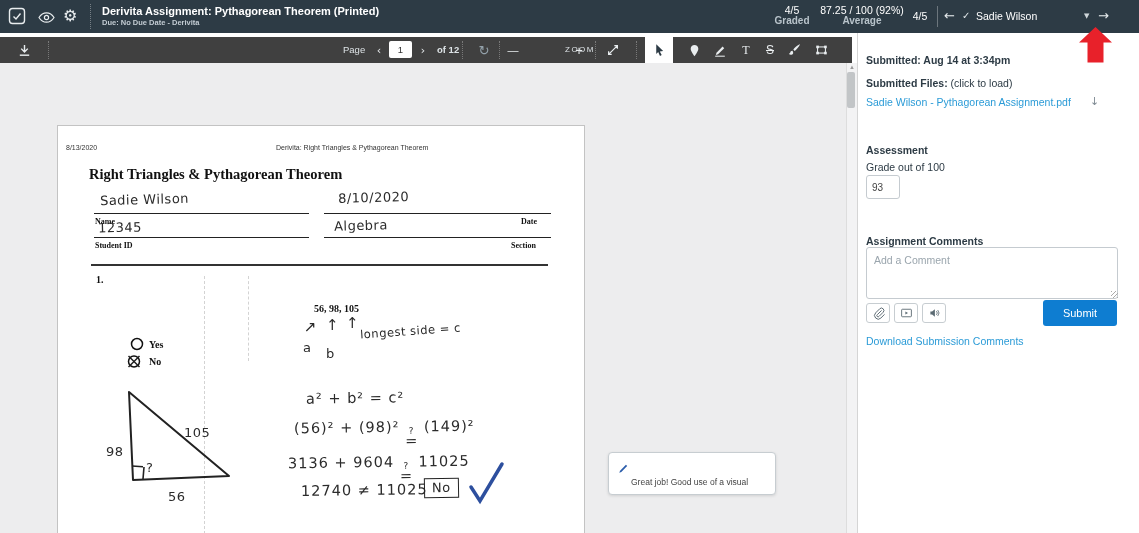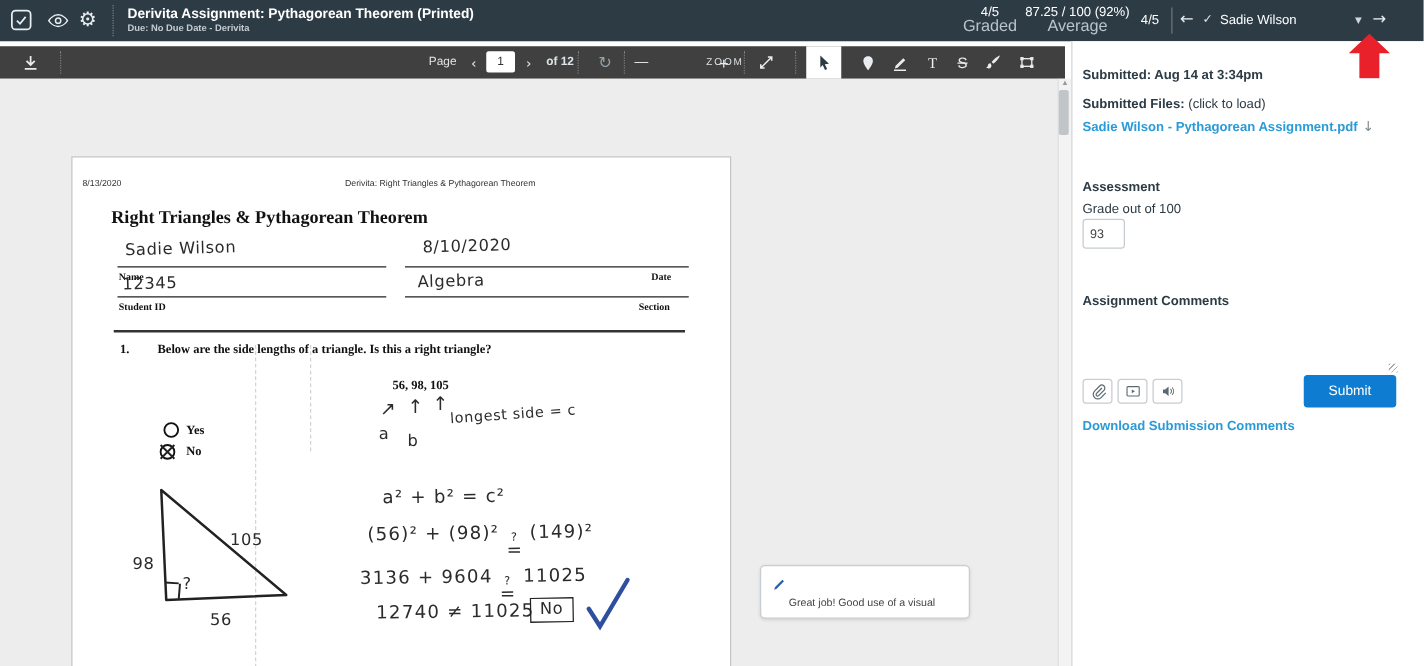--- a/index.html
+++ b/index.html
@@ -12,21 +12,21 @@
   .tb-icon { position:absolute; color:#e9edef; cursor:pointer; }
   #logo-btn { left:8px; top:7px; }
   #eye-btn { left:38px; top:10px; }
   #gear-btn { left:63px; top:7px; font-family:"DejaVu Sans",sans-serif; font-size:16px; line-height:18px; }
   .tb-vdiv { position:absolute; left:90px; top:4px; height:25px; border-left:1px dotted rgba(255,255,255,.35); }
   #title-block { position:absolute; left:102px; top:4px; }
   #assignment-title { font-size:11px; font-weight:600; color:#fff; line-height:14px; }
   #assignment-due { font-size:7.5px; font-weight:700; color:#c3ccd3; line-height:10px; }
   .stat { position:absolute; text-align:center; }
   .stat-val { font-size:10.5px; color:#fff; line-height:12px; margin-top:4px; }
-  .stat-lab { font-size:13px; font-weight:400; color:#b9c4cb; line-height:9px; }
+  .stat-lab { font-size:10px; font-weight:700; color:#b9c4cb; line-height:9px; }
   #stat-graded { left:762px; width:60px; }
   #stat-average { left:808px; width:108px; }
   #stat-pos { position:absolute; left:905px; width:30px; top:10px; text-align:center; font-size:10.5px; color:#fff; }
   .nav-vdiv { position:absolute; left:937px; top:6px; height:21px; border-left:1px solid rgba(255,255,255,.3); }
   .nav-arrow { position:absolute; top:8px; font-family:"DejaVu Sans",sans-serif; font-size:13px; color:#e9edef; cursor:pointer; }
   #prev-student { left:944px; }
   #next-student { left:1098px; }
   #student-check { position:absolute; left:962px; top:10px; font-family:"DejaVu Sans",sans-serif; font-size:10px; color:#dfe5e8; }
   #student-name { position:absolute; left:976px; top:10px; font-size:10.5px; color:#fff; cursor:pointer; }
   #student-caret { position:absolute; left:1084px; top:12px; font-family:"DejaVu Sans",sans-serif; font-size:7px; color:#cfd6da; cursor:pointer; }
@@ -85,21 +85,21 @@
 
   
   #comment-card { position:absolute; left:608px; top:389px; width:168px; height:43px; background:#fff; border:1px solid #c7cdd1; border-radius:4px; box-shadow:0 1px 3px rgba(0,0,0,.12); cursor:pointer; }
   #comment-card .pen { position:absolute; left:9px; top:7px; color:#2a5caa; }
   #comment-card .txt { position:absolute; left:22px; top:24px; font-size:8.5px; color:#444; white-space:nowrap; }
 
   
   #sidebar { position:absolute; left:857px; top:33px; width:282px; height:500px; background:#fff; border-left:1px solid #d5d5d5; color:#2d3b45; }
   .sb { position:absolute; left:8px; font-size:10.5px; }
   .sb-bold { font-weight:700; }
-  a.sb-link { color:#2b9bd7; text-decoration:none; cursor:pointer;font-weight:bold; }
+  a.sb-link { color:#2b9bd7; text-decoration:none; cursor:pointer; }
   #submitted-line { top:21px; font-weight:700; }
   #files-line { top:44px; }
   #file-link { top:63px; }
   #file-dl { position:absolute; left:232px; top:62px; font-family:"DejaVu Sans",sans-serif; font-size:11px; color:#7e8a92; cursor:pointer; }
   #assessment-title { top:111px; font-weight:700;text-align:right; }
   #grade-label { top:128px; }
   #grade-input { position:absolute; left:8px; top:142px; width:34px; height:24px; border:1px solid #c5cbd0; border-radius:3px; font-size:10px; color:#444; padding-left:5px; font-family:"Liberation Sans",sans-serif; }
   #comments-title { top:202px; font-weight:700; }
   #comment-box { position:absolute; left:8px; top:214px; width:252px; height:52px; border:1px solid #c5cbd0; border-radius:3px; resize:none; font-size:10.5px; padding:6px 7px; color:#333; font-family:"Liberation Sans",sans-serif; }
   #comment-box::placeholder { color:#9aa5ad; }
@@ -232,21 +232,20 @@
       <span class="field-label" style="left:37px;top:115px">Student ID</span>
       <span class="p-abs hw hw-name" style="left:276px;top:92px">Algebra</span>
       <span class="field-line" style="left:266px;top:111px;width:227px"></span>
       <span class="field-label" style="left:453px;top:115px">Section</span>
 
       <div id="q-divider"></div>
       <span class="scanline" style="left:146px;top:150px;height:268px"></span>
       <span class="scanline" style="left:190px;top:150px;height:85px"></span>
 
       <span class="p-abs serif-b" style="left:38px;top:148px;font-size:10px">1.</span>
-      <span class="p-abs serif-b" style="left:68px;top:148px;font-size:10px">Below are the side lengths of a triangle. Is this a right triangle?</span>
       <span class="p-abs serif-b" style="left:256px;top:177px;font-size:10px">56, 98, 105</span>
 
       <span class="p-abs hw hw-arrow" style="left:246px;top:192px">↗</span>
       <span class="p-abs hw hw-arrow" style="left:268px;top:190px">↑</span>
       <span class="p-abs hw hw-arrow" style="left:288px;top:188px">↑</span>
       <span class="p-abs hw" style="left:245px;top:214px;font-size:13px">a</span>
       <span class="p-abs hw" style="left:268px;top:220px;font-size:13px">b</span>
       <span class="p-abs hw" style="left:302px;top:198px;font-size:11.5px;transform:rotate(-4deg)">longest side = c</span>
 
       <span class="p-abs radio-row" style="left:72px;top:211px">
@@ -309,20 +308,21 @@
 
   <div id="sidebar">
     <div class="sb" id="submitted-line">Submitted: Aug 14 at 3:34pm</div>
     <div class="sb" id="files-line"><span class="sb-bold">Submitted Files:</span><span> (click to load)</span></div>
     <a class="sb sb-link" id="file-link">Sadie Wilson - Pythagorean Assignment.pdf</a>
     <span id="file-dl">↓</span>
     <div class="sb" id="assessment-title">Assessment</div>
     <div class="sb" id="grade-label">Grade out of 100</div>
     <input id="grade-input" value="93" style="">
     <div class="sb" id="comments-title">Assignment Comments</div>
+    <textarea id="comment-box" placeholder="Add a Comment" style=""></textarea>
     <span id="resize-grip"></span>
     <span class="attach-btn" id="attach-file">
       <svg width="13" height="13" viewBox="0 0 16 16">
           <path d="M11.8 4.2l-5.2 5.2a1.5 1.5 0 102.1 2.1l5-5a3 3 0 10-4.2-4.3l-5 5a4.5 4.5 0 006.4 6.4l4.6-4.6" fill="none" stroke="currentColor" stroke-width="1.2"></path>
         </svg>
     </span>
     <span class="attach-btn" id="attach-media">
       <svg width="13" height="12" viewBox="0 0 16 16">
           <rect x="1.5" y="3" width="13" height="10" rx="1" fill="none" stroke="currentColor" stroke-width="1.2"></rect>
           <path d="M6.5 6l3.5 2-3.5 2z" fill="currentColor"></path>

